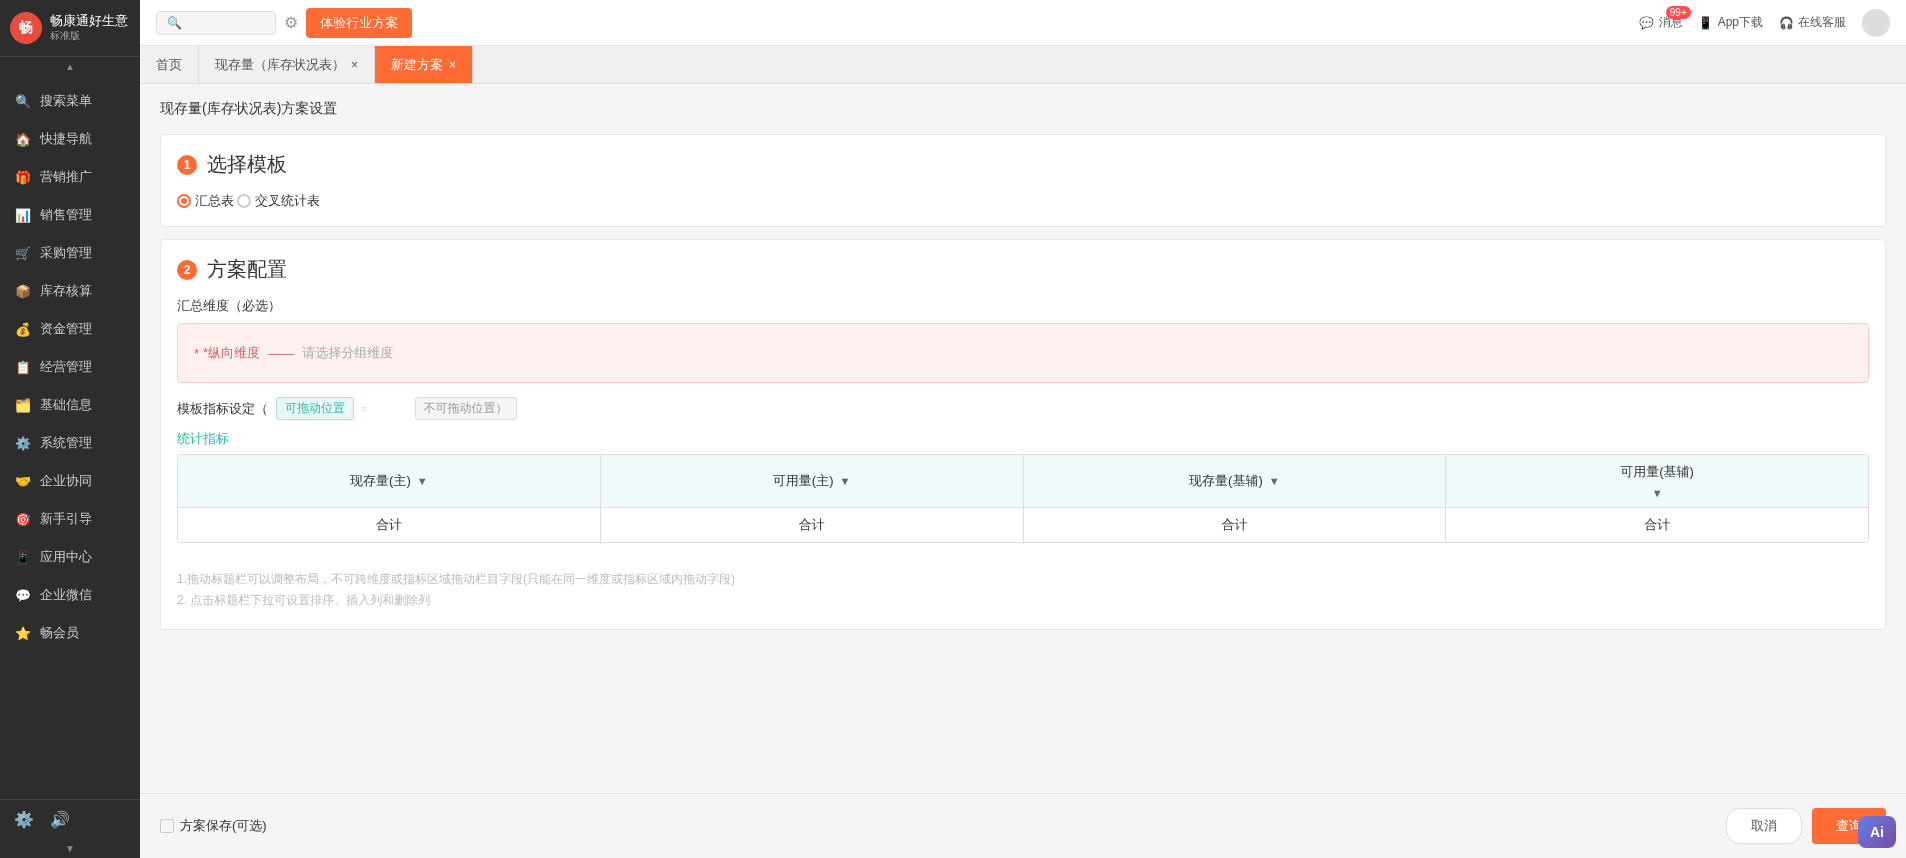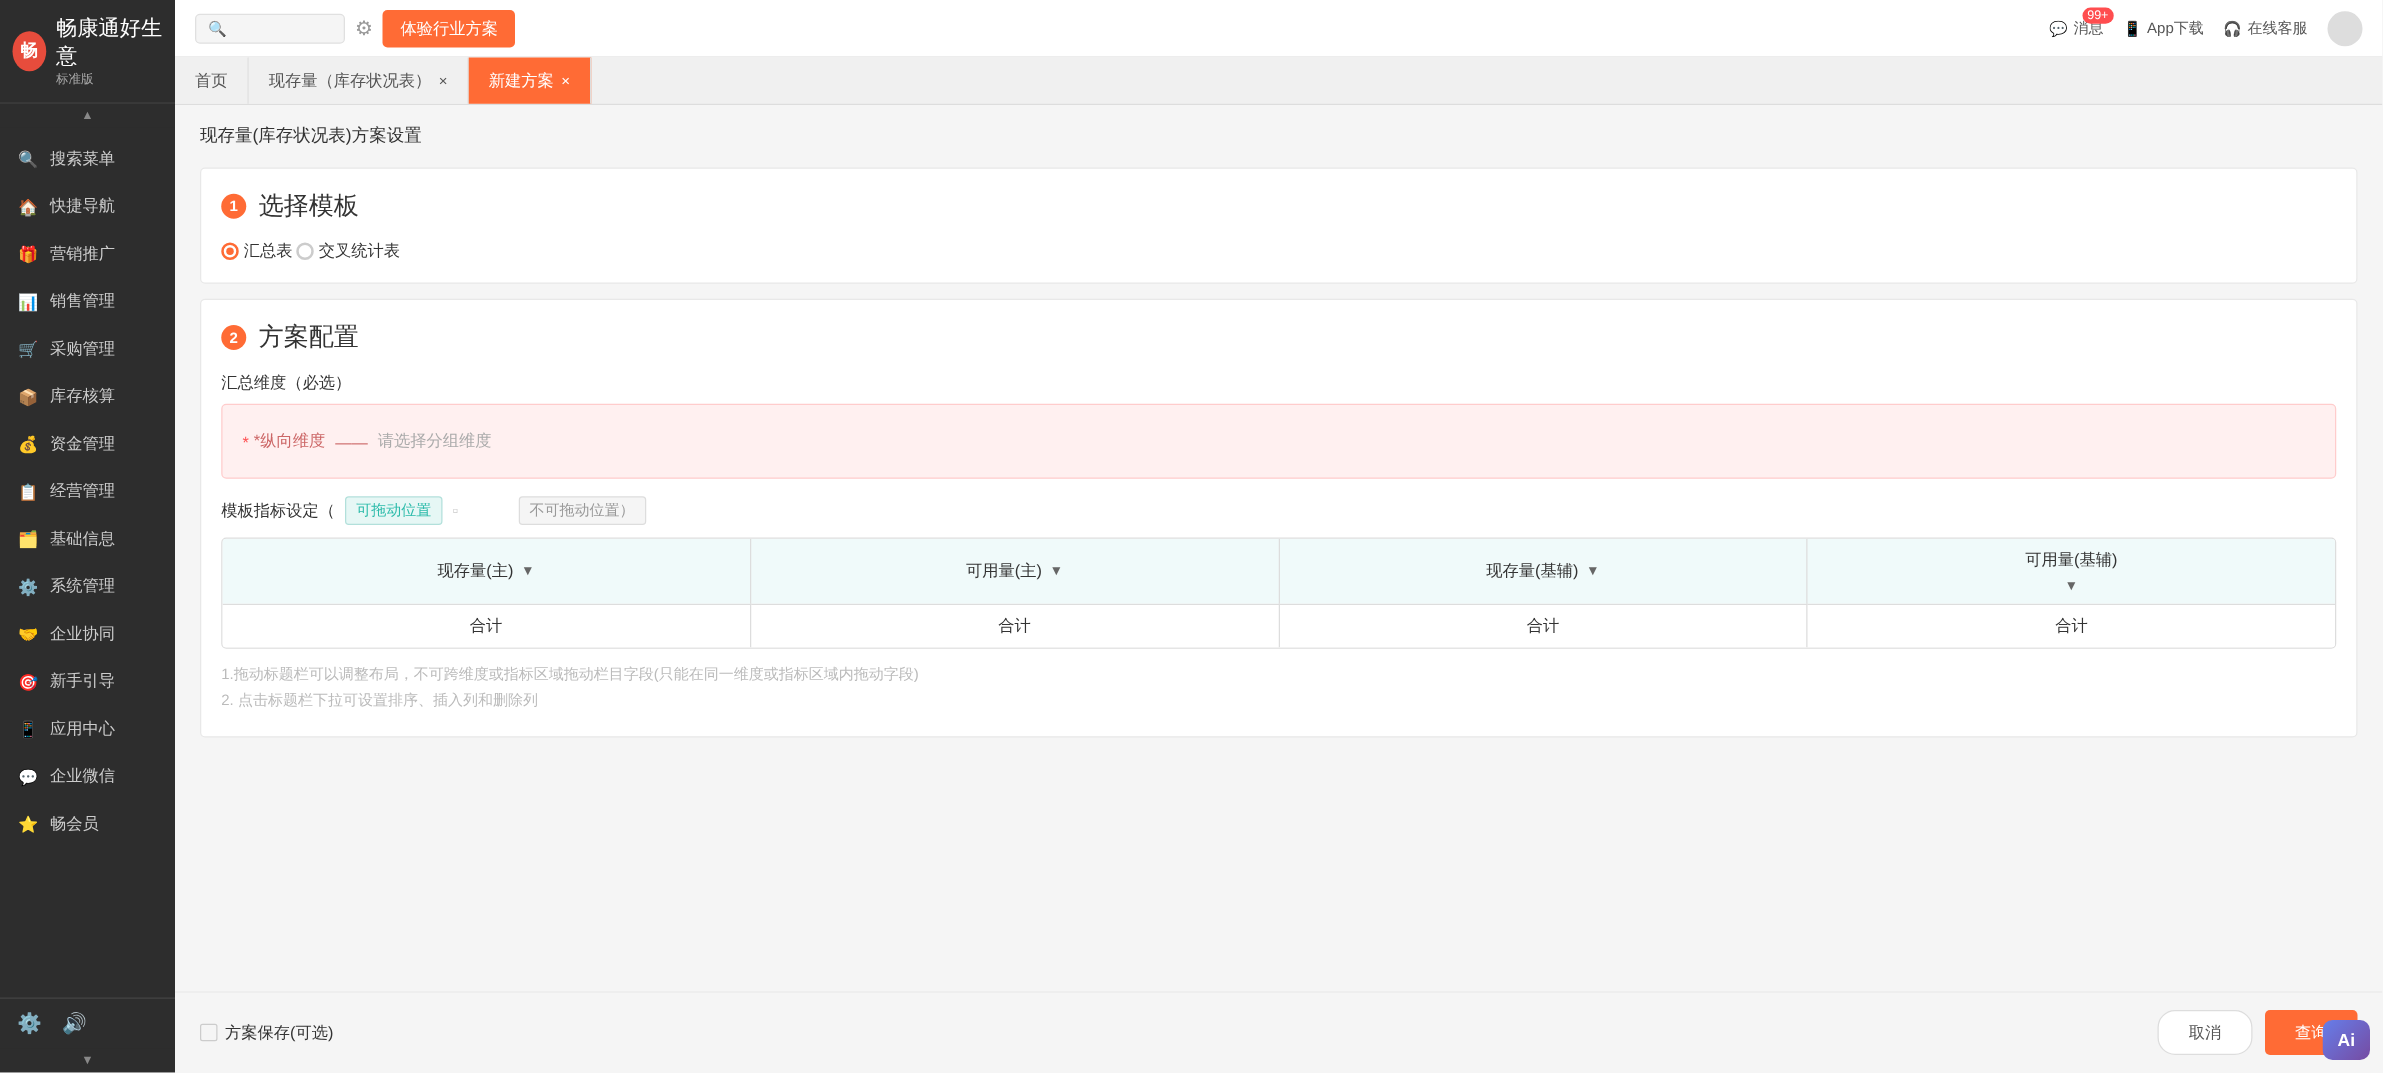--- a/index.html
+++ b/index.html
@@ -22,21 +22,21 @@
       gap: 8px;
       border-bottom: 1px solid #444;
     }
     .sidebar-logo-icon {
       width: 32px; height: 32px;
       background: #e74c3c;
       border-radius: 50%;
       display: flex; align-items: center; justify-content: center;
       color: white; font-weight: bold; font-size: 14px;
     }
-    .sidebar-logo-text { font-size: 17px; color: #fff; line-height: 1.3; }
+    .sidebar-logo-text { font-size: 13px; color: #fff; line-height: 1.3; }
     .sidebar-logo-sub { font-size: 10px; color: #aaa; }
     .sidebar-nav { flex: 1; overflow-y: auto; padding: 6px 0; }
     .sidebar-item {
       display: flex; align-items: center; gap: 8px;
       padding: 10px 14px; cursor: pointer; color: #ccc;
       font-size: 13px;
       transition: background 0.2s;
     }
     .sidebar-icon { width: 18px; height: 18px; flex-shrink: 0; display: flex; align-items: center; justify-content: center; }
     .sidebar-footer {
@@ -170,21 +170,21 @@
     .stat-col:last-child { border-right: none; flex-direction: column; }
     .stat-table-body { display: flex; background: #fff; }
     .stat-col-body {
       flex: 1; padding: 8px 12px;
       border-right: 1px solid #ddd; border-top: 1px solid #ddd;
       text-align: center; font-size: 13px; color: #333;
     }
     .stat-col-body:last-child { border-right: none; }
     .col-dropdown { color: #666; font-size: 11px; cursor: pointer; }
 
-    .tips-area { margin-top: 12px; }
+    .tips-area { margin-top: 28px; }
     .tip-row { font-size: 12px; color: #bbb; margin-bottom: 4px; display: flex; gap: 8px; }
 
     
     .bottom-bar {
       background: #f5f5f5;
       padding: 14px 20px;
       display: flex; align-items: center; gap: 12px;
       border-top: 1px solid #e8e8e8;
       flex-shrink: 0;
     }
@@ -378,20 +378,21 @@
         <span class="pink-area-placeholder">请选择分组维度</span>
       </div>
 
       <div class="indicator-settings">
         <span>模板指标设定（</span>
         <span class="indicator-tag">可拖动位置</span>
         <span style="color:#ccc;">▫</span>
         <span class="indicator-tag2">不可拖动位置）</span>
       </div>
 
+      <div class="stat-title">统计指标</div>
       <div class="stat-table">
         <div class="stat-table-header" id="stat-header">
             <div class="stat-col">
               <span>现存量(主)</span>
               <span class="col-dropdown">▼</span>
             </div>
             <div class="stat-col">
               <span>可用量(主)</span>
               <span class="col-dropdown">▼</span>
             </div>

